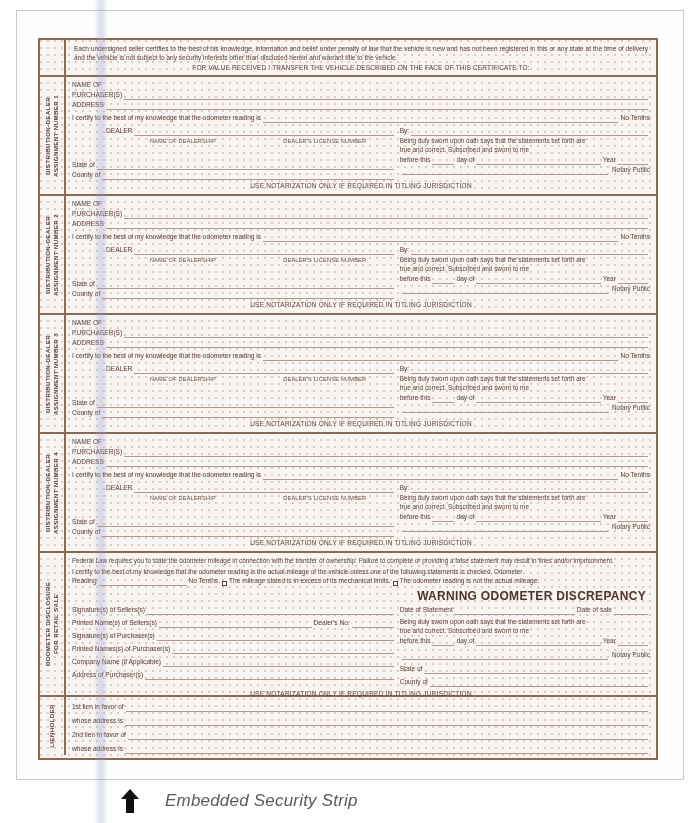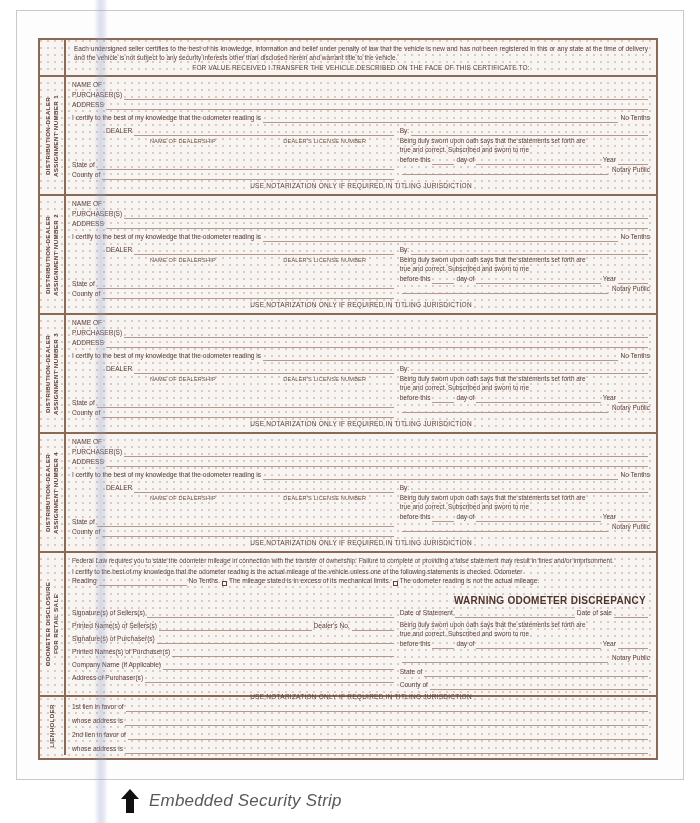--- a/index.html
+++ b/index.html
@@ -123,35 +123,35 @@
   .odo-para { font-size: 6.4px; line-height: 9.3px; text-align: justify; }
   .chk {
     display: inline-block;
     width: 5px; height: 5px;
     border: 1px solid #5d4037;
     margin: 0 2px -0.5px 2px;
     vertical-align: baseline;
   }
   .warning {
     text-align: right;
-    font-size: 10px;
+    font-size: 12px;
     font-weight: bold;
     letter-spacing: 0.3px;
     padding-right: 4px;
-    margin-top: 9px;
+    margin-top: 3px;
     color: #4e342e;
   }
 
   
   #strip-caption {
     position: absolute;
     left: 120px; top: 788px;
     display: flex;
     align-items: center;
-    gap: 9px;
+    gap: 25px;
   }
   #strip-caption .arrow-up { display: block; }
   #strip-caption .cap-text {
     font-family: "Liberation Sans", sans-serif;
     font-style: italic;
     font-size: 17px;
     color: #5a5a5a;
     letter-spacing: 0.2px;
   }
   .nowrap { white-space: nowrap; }

